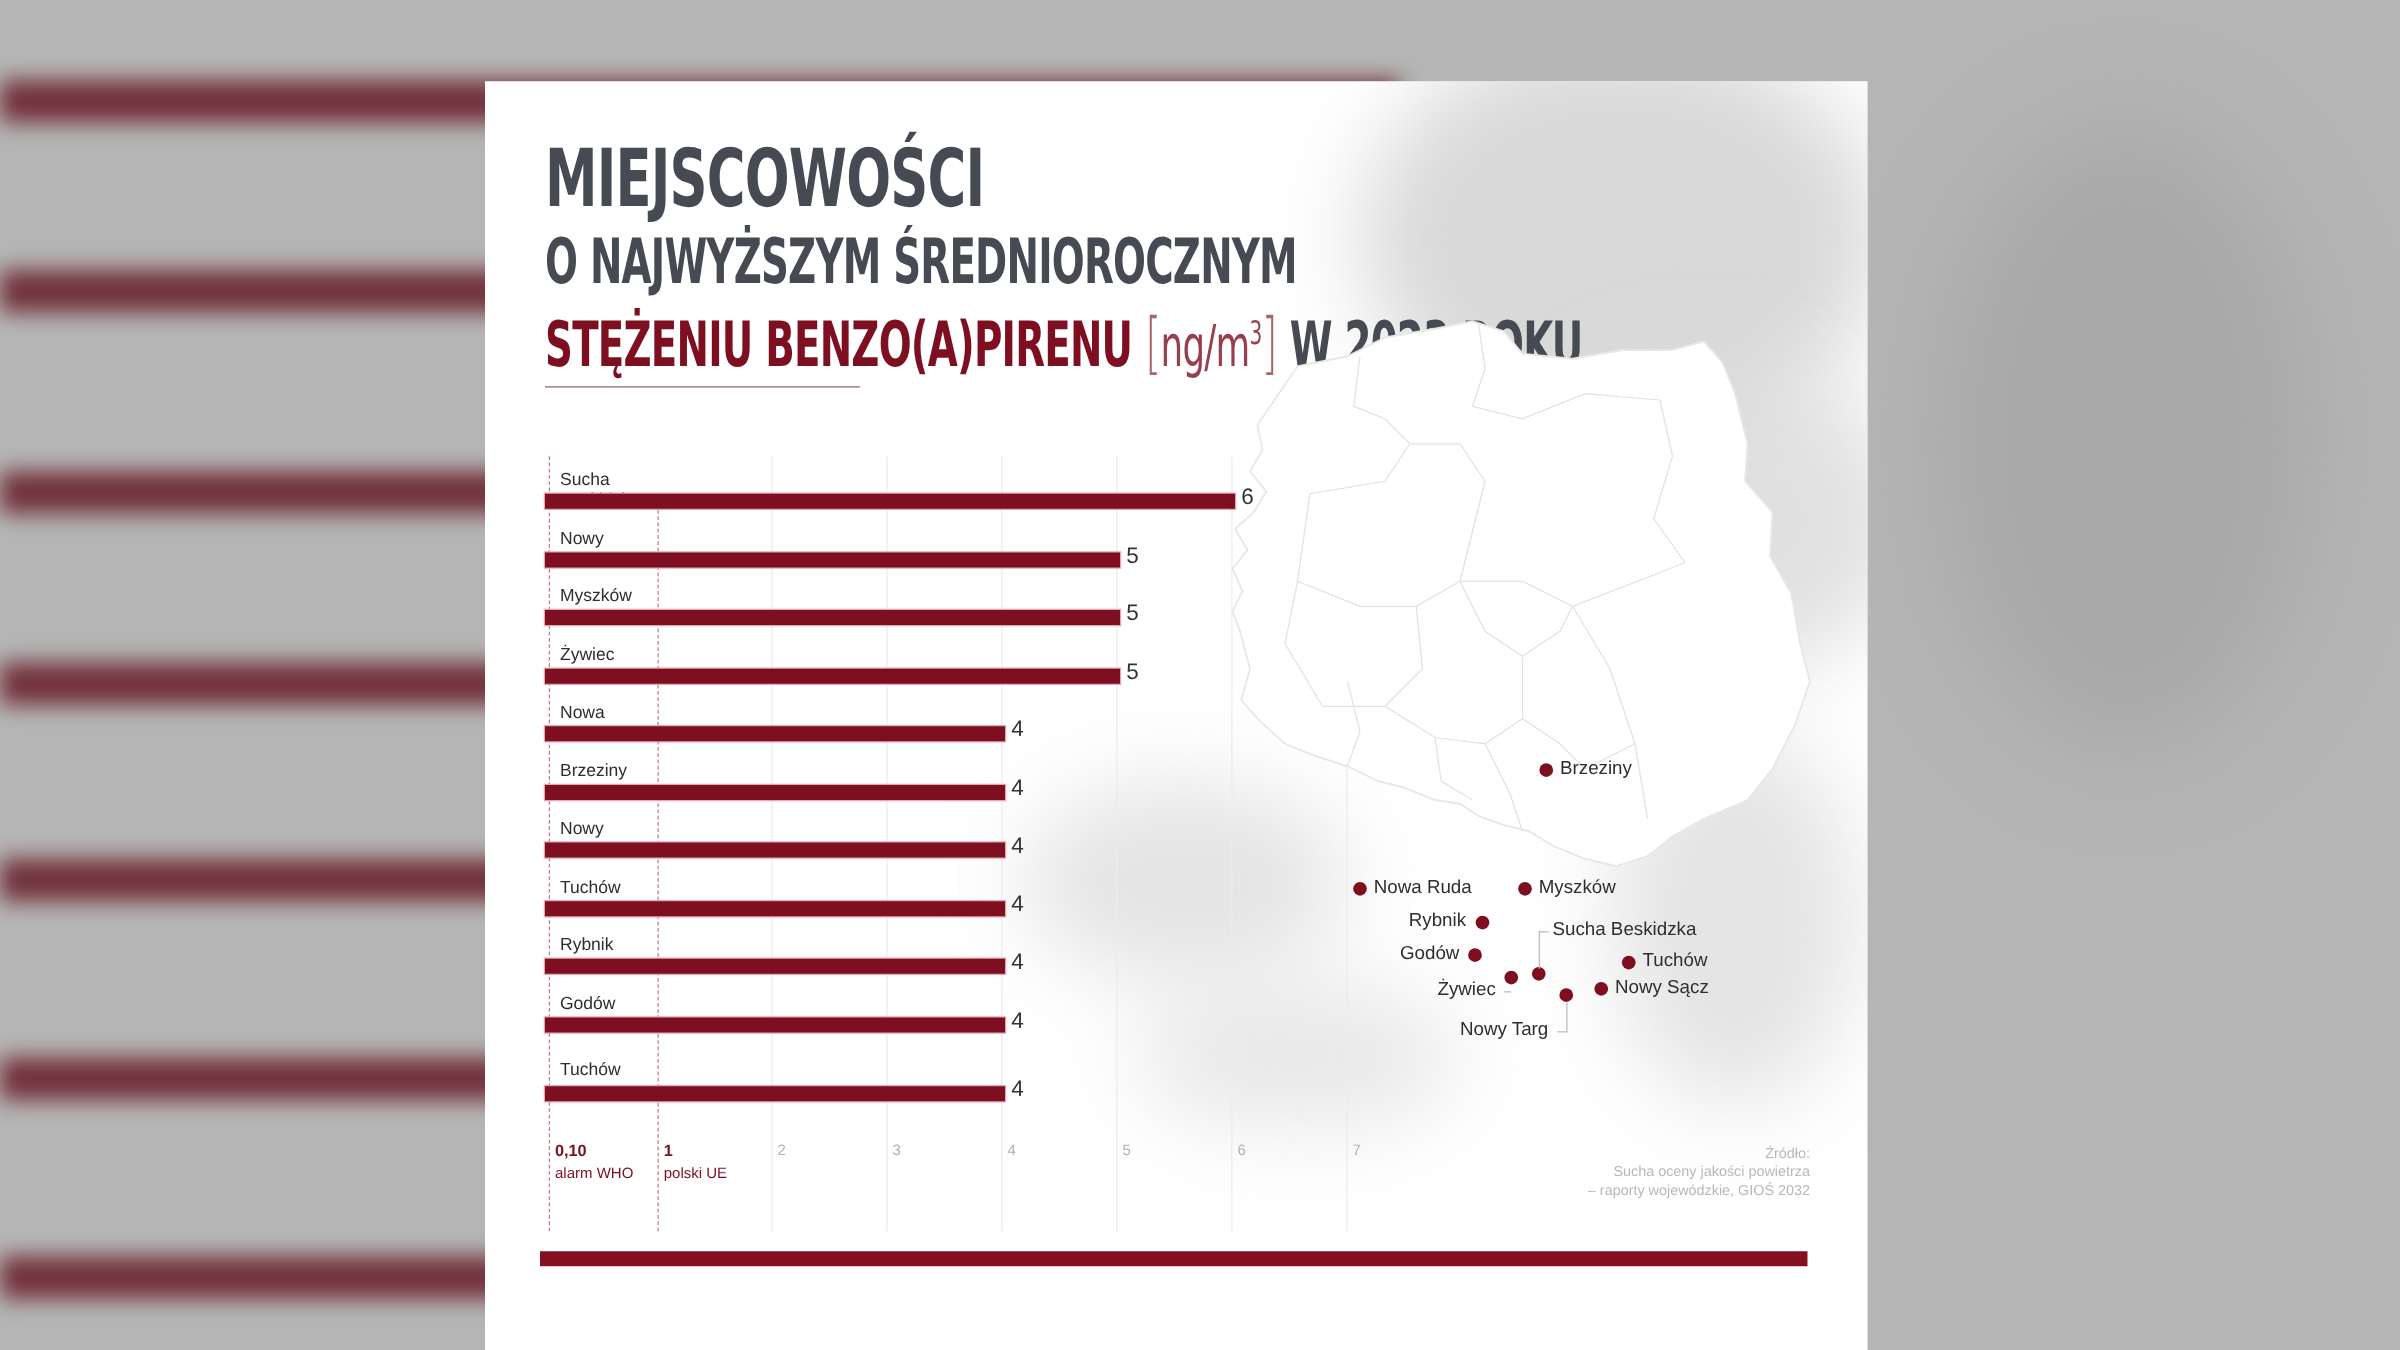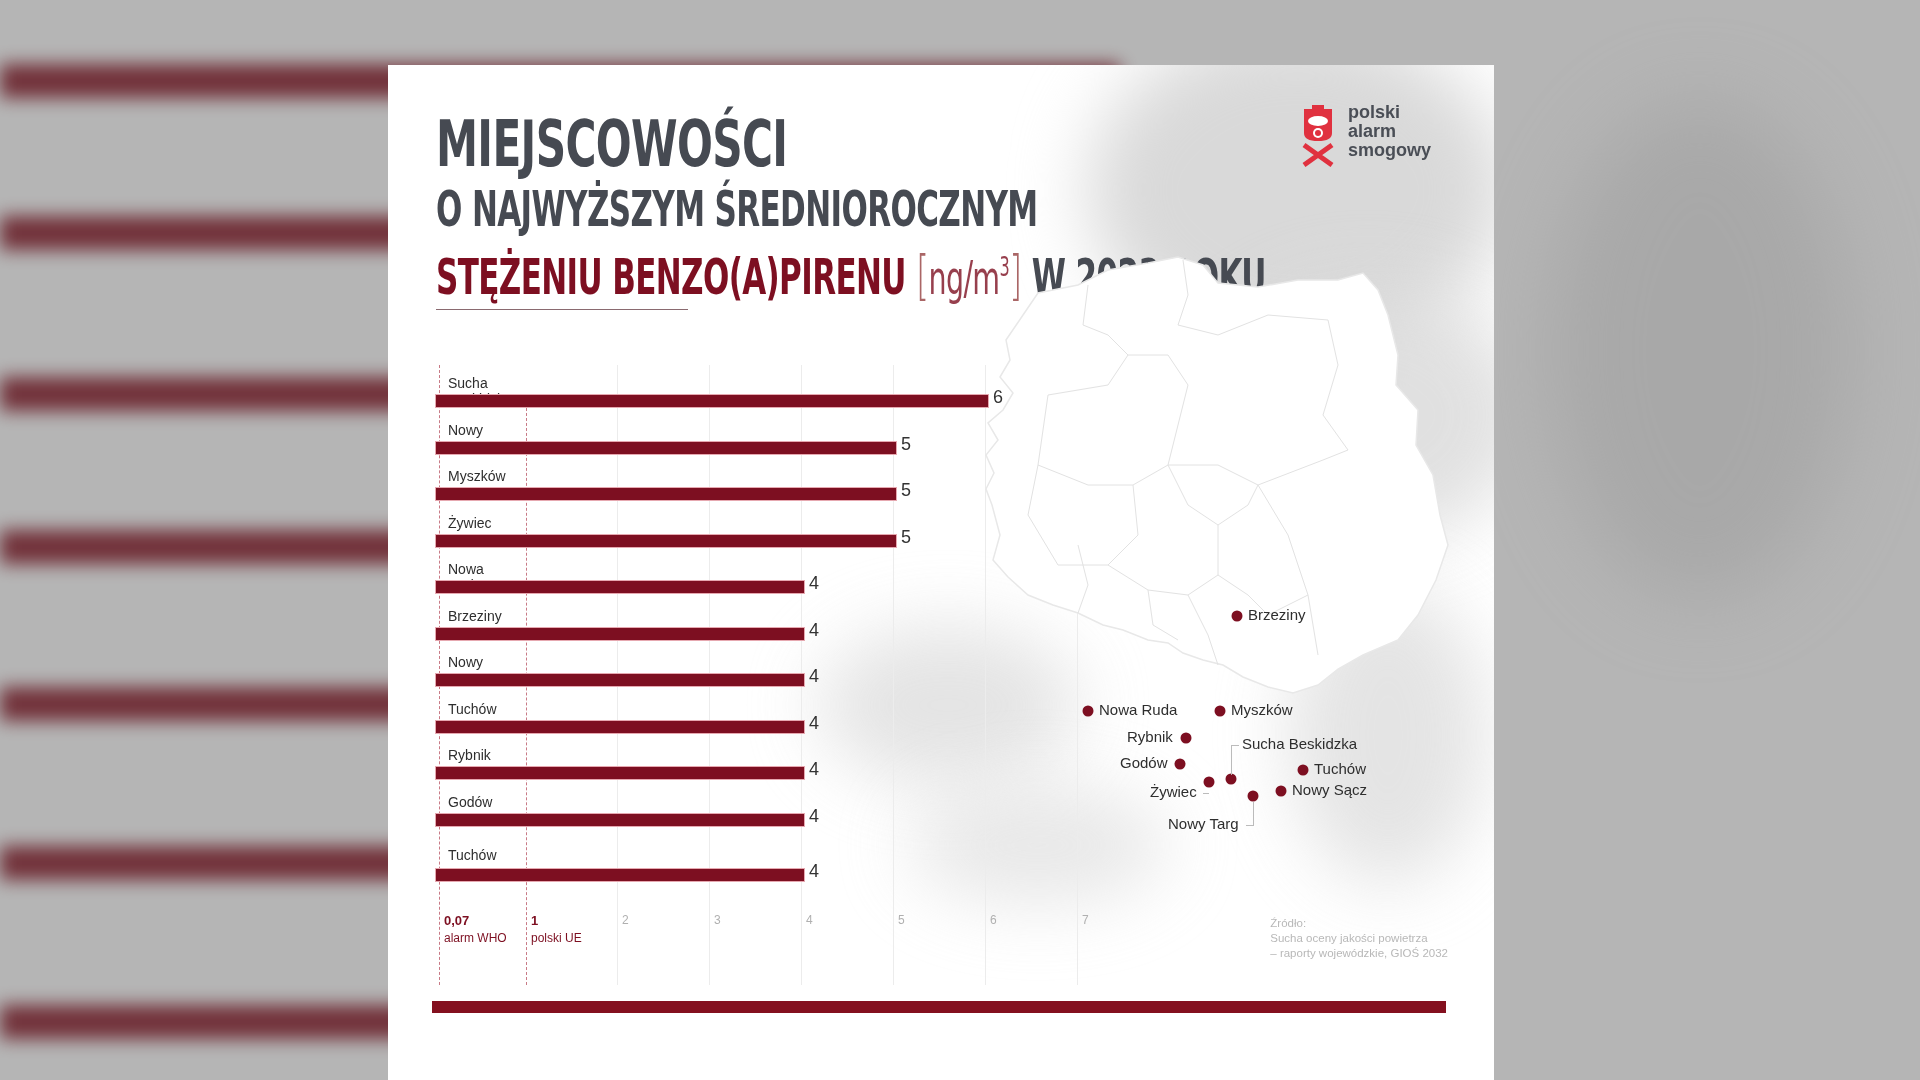--- a/index.html
+++ b/index.html
@@ -47,21 +47,21 @@
   .bar-label { position:absolute; left:12px; top:0; font-size:14px; color:#2e2e2e; }
   .bar {
     position:absolute; left:0; top:20px; height:12px; background:#7d0f21;
     box-shadow:0 0 0 1px #e6a8b0;
   }
   .bar-value { position:absolute; top:12px; font-size:18px; color:#333; }
   .tick { position:absolute; top:848px; font-size:12px; color:#b0b0b0; }
   .norm-value { position:absolute; top:848px; font-size:13px; font-weight:bold; color:#7d0f21; }
   .norm-label { position:absolute; top:866px; font-size:12px; color:#7d0f21; }
   .source {
-    position:absolute; right:46px; top:851px; text-align:left; font-size:11.5px;
+    position:absolute; right:46px; top:851px; text-align:right; font-size:11.5px;
     line-height:15px; color:#b8b8b8;
   }
   .footer-bar {
     position:absolute; left:44px; top:936px; width:1014px; height:12px; background:#84101f;
   }
   .map-svg { position:absolute; left:0; top:0; }
   .map-dot {
     position:absolute; width:11px; height:11px; border-radius:50%;
     background:#7d0f21; transform:translate(-50%,-50%);
   }
@@ -92,34 +92,20 @@
 
   <div class="title" style="top:40px;font-size:64px;transform:scaleX(0.66);line-height:78px;">MIEJSCOWOŚCI</div>
   <div class="title" style="top:114px;font-size:50px;transform:scaleX(0.62);line-height:60px;">O NAJWYŻSZYM ŚREDNIOROCZNYM</div>
   <div class="title" style="top:172px;font-size:50px;transform:scaleX(0.62);line-height:60px;">
     <span class="red">STĘŻENIU BENZO(A)PIRENU</span>
     <span class="unit" style="font-weight:200;color:#a66;font-size:54px;">[</span><span class="unit" style="font-size:46px;font-weight:normal;color:#7d0f21;opacity:0.8;">ng/m</span><sup class="unit" style="font-size:26px;color:#7d0f21;opacity:0.8;">3</sup><span class="unit" style="font-weight:200;color:#a66;font-size:54px;">]</span>
     <span>W 2023 ROKU</span>
   </div>
   <div class="title-underline"></div>
 
-  <div class="logo">
-    <svg width="40" height="62" viewBox="0 0 40 62" style="position:absolute;left:0;top:2px;">
-      <path d="M6 4 L14 4 L14 0 L26 0 L26 4 L34 4 L34 28 Q34 36 20 36 Q6 36 6 28 Z" fill="#e0313f"></path>
-      <ellipse cx="20" cy="16" rx="10" ry="5" fill="#ffffff"></ellipse>
-      <circle cx="20" cy="28" r="5" fill="#ffffff"></circle>
-      <circle cx="20" cy="28" r="3" fill="#e0313f"></circle>
-      <path d="M6 40 L34 60 M34 40 L6 60" stroke="#e0313f" stroke-width="5"></path>
-    </svg>
-    <div class="logo-text">
-      <div>polski</div>
-      <div>alarm</div>
-      <div>smogowy</div>
-    </div>
-  </div>
 
   <div class="chart">
     <div class="gridline" style="left:229px;"></div>
     <div class="gridline" style="left:321px;"></div>
     <div class="gridline" style="left:413px;"></div>
     <div class="gridline" style="left:505px;"></div>
     <div class="gridline" style="left:597px;"></div>
     <div class="gridline" style="left:689px;"></div>
     <div class="normline" style="left:51px;"></div>
     <div class="normline" style="left:138px;top:338px;height:582px;"></div>
@@ -173,21 +159,21 @@
       <span class="bar-label">Godów</span>
       <div class="bar" style="width:368px;"></div>
       <span class="bar-value" style="left:373px;">4</span>
     </div>
     <div class="bar-row" style="top:784px;">
       <span class="bar-label" style="top:-2px;">Tuchów</span>
       <div class="bar" style="width:368px;"></div>
       <span class="bar-value" style="left:373px;">4</span>
     </div>
 
-    <span class="norm-value" style="left:56px;">0,07</span>
+    <span class="norm-value" style="left:56px;">0,10</span>
     <span class="norm-label" style="left:56px;">alarm WHO</span>
     <span class="norm-value" style="left:143px;">1</span>
     <span class="norm-label" style="left:143px;">polski UE</span>
     <span class="tick" style="left:234px;">2</span>
     <span class="tick" style="left:326px;">3</span>
     <span class="tick" style="left:418px;">4</span>
     <span class="tick" style="left:510px;">5</span>
     <span class="tick" style="left:602px;">6</span>
     <span class="tick" style="left:694px;">7</span>
   </div>

